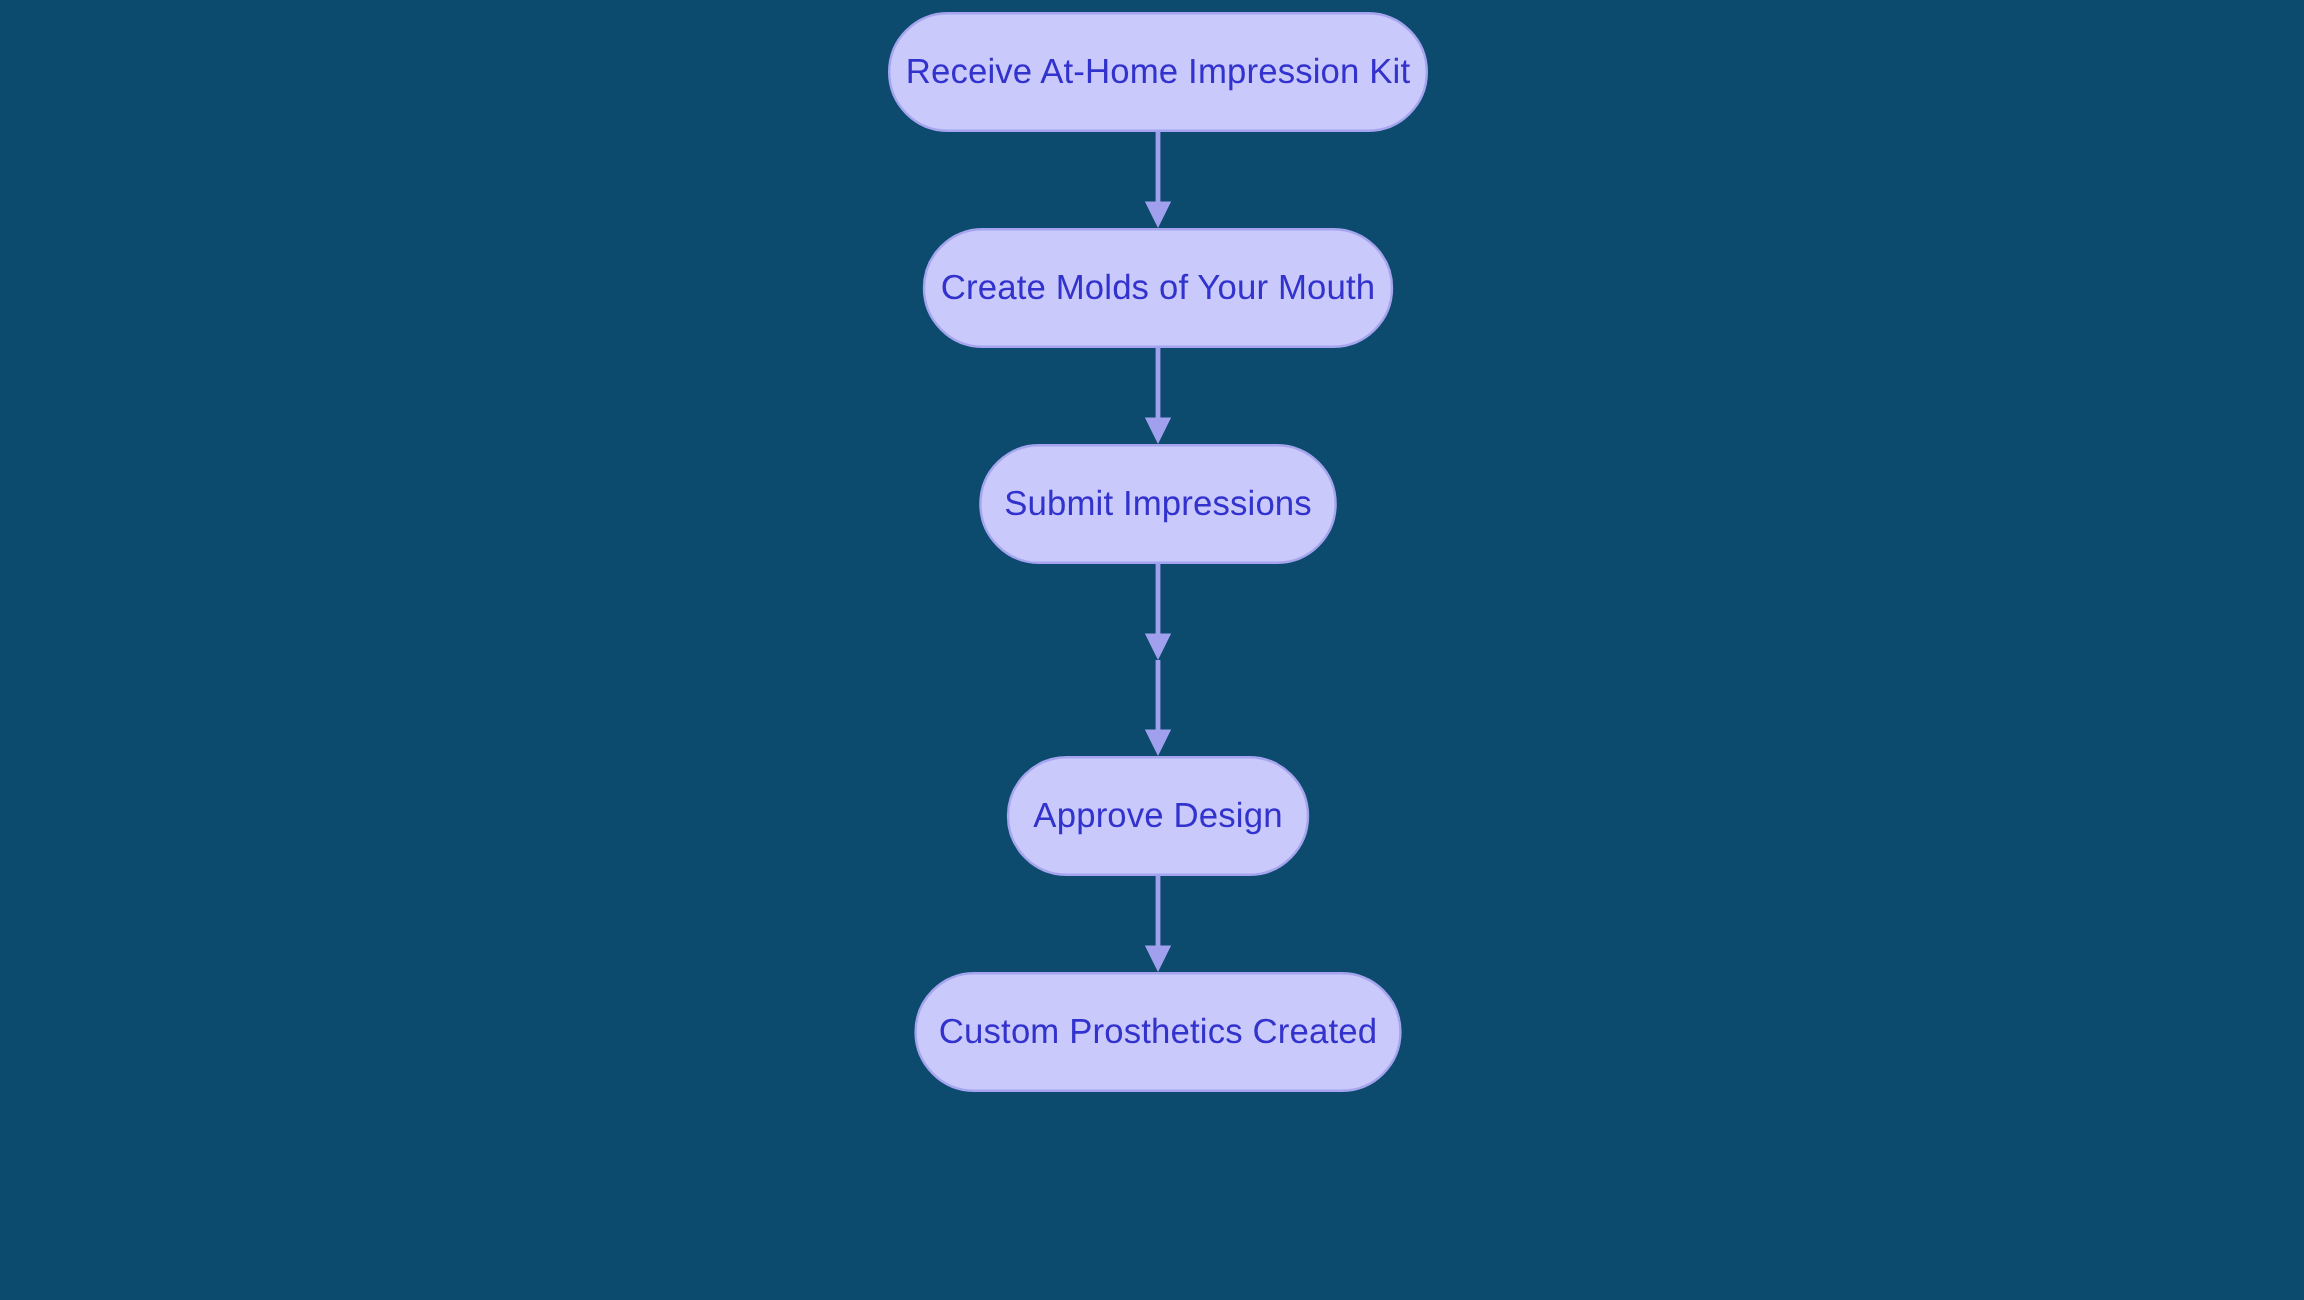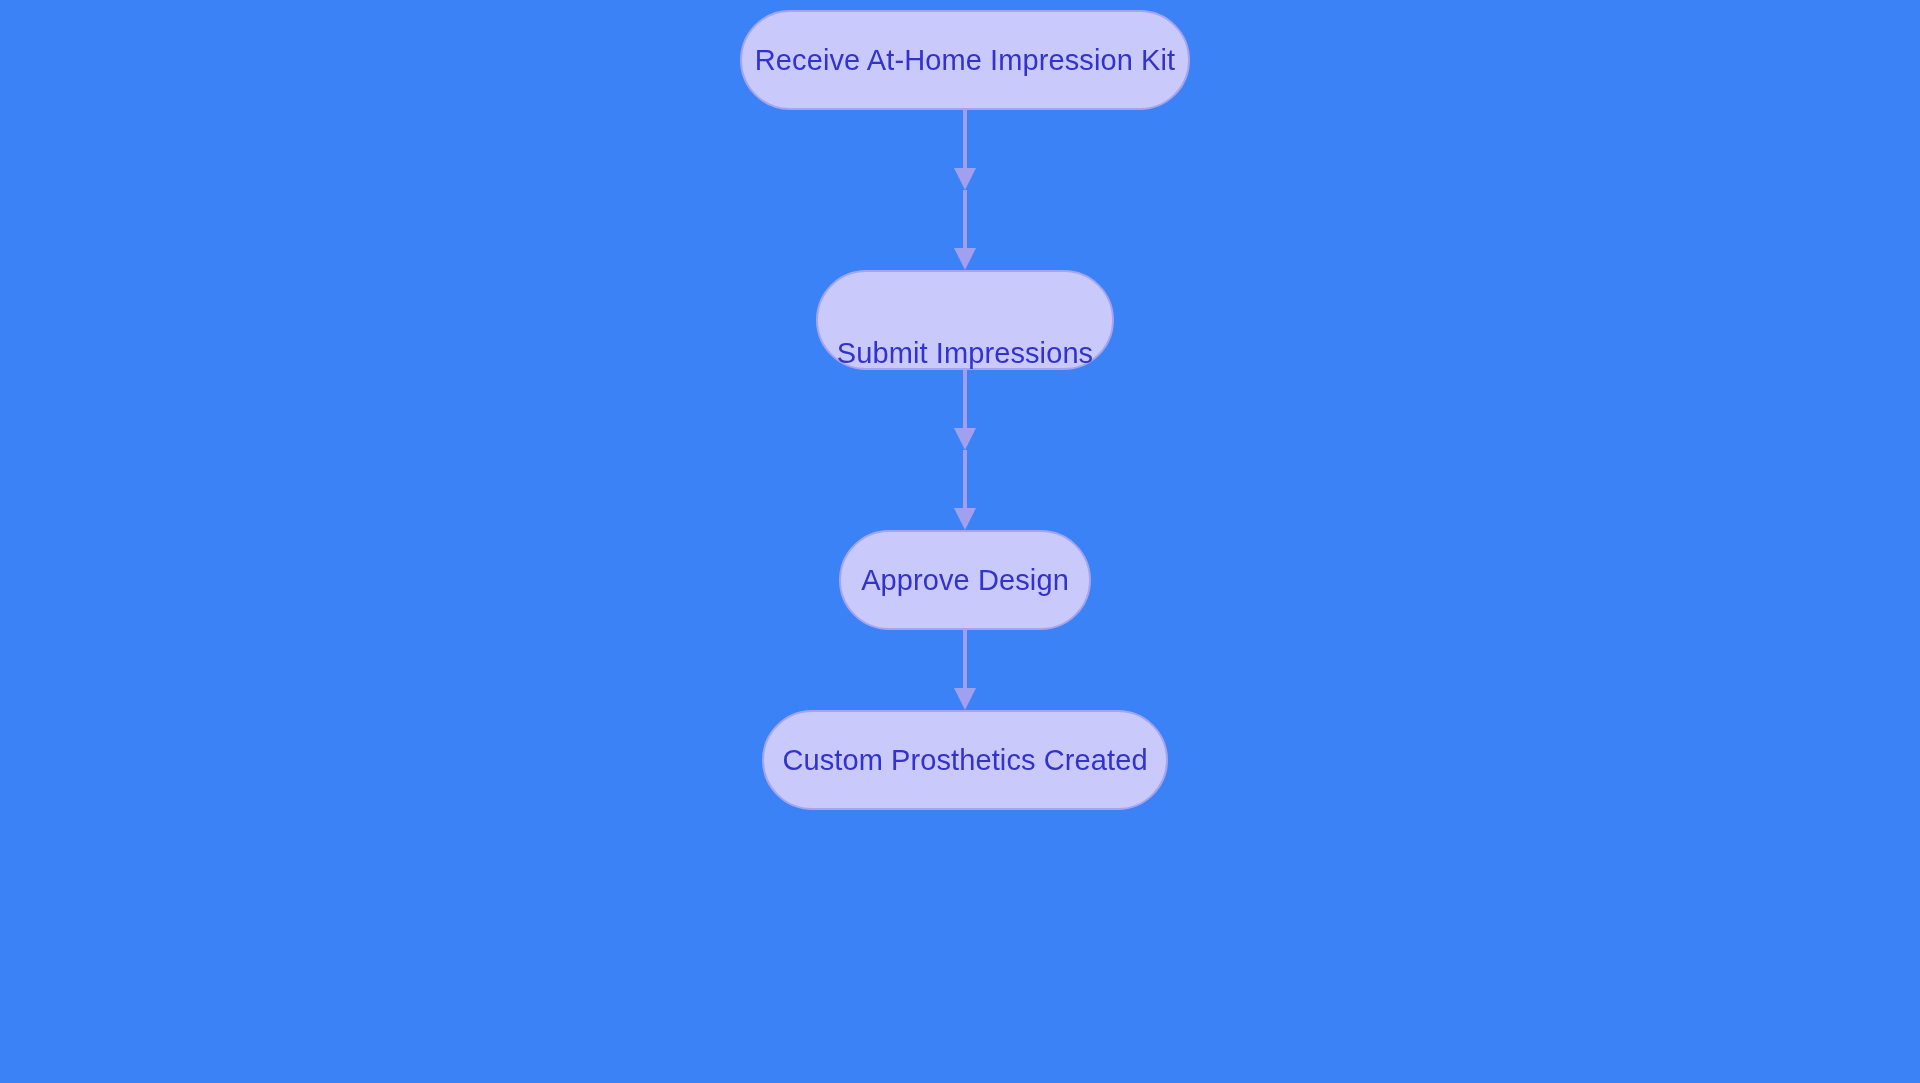--- a/index.html
+++ b/index.html
@@ -12,21 +12,21 @@
     height: 1083px;
     background: #ffffff;
     font-family: "Liberation Sans", sans-serif;
     overflow: hidden;
   }
 
   #flow-canvas {
     position: relative;
     width: 1920px;
     height: 1083px;
-    background: #3b82f6;
+    background: #0c4a6e;
   }
 
   
   .flow-column {
     position: absolute;
     left: 0;
     top: 0;
     width: 1920px;
     height: 1083px;
     display: flex;
@@ -56,21 +56,21 @@
     font-weight: 400;
     line-height: 1;
     letter-spacing: 0.1px;
     white-space: nowrap;
     padding: 0 46px;
   }
 
   
   .node.w1 { width: 450px; }
   .node.w2 { width: 392px; }
-  .node.w3 { width: 298px; align-items: flex-end; }
+  .node.w3 { width: 298px; }
   .node.w4 { width: 246px; }
   .node.w5 { width: 252px; text-align: right; }
   .node.w6 { width: 406px; }
 
   
   .connector {
     position: relative;
     width: 24px;
     height: 80px;
     flex: 0 0 auto;
@@ -110,20 +110,23 @@
 
     <div class="node w1">
       <span class="node-label">Receive At-Home Impression Kit</span>
     </div>
 
     <div class="connector">
       <div class="line"></div>
       <div class="arrowhead"></div>
     </div>
 
+    <div class="node w2">
+      <span class="node-label">Create Molds of Your Mouth</span>
+    </div>
 
     <div class="connector">
       <div class="line"></div>
       <div class="arrowhead"></div>
     </div>
 
     <div class="node w3">
       <span class="node-label">Submit Impressions</span>
     </div>
 

